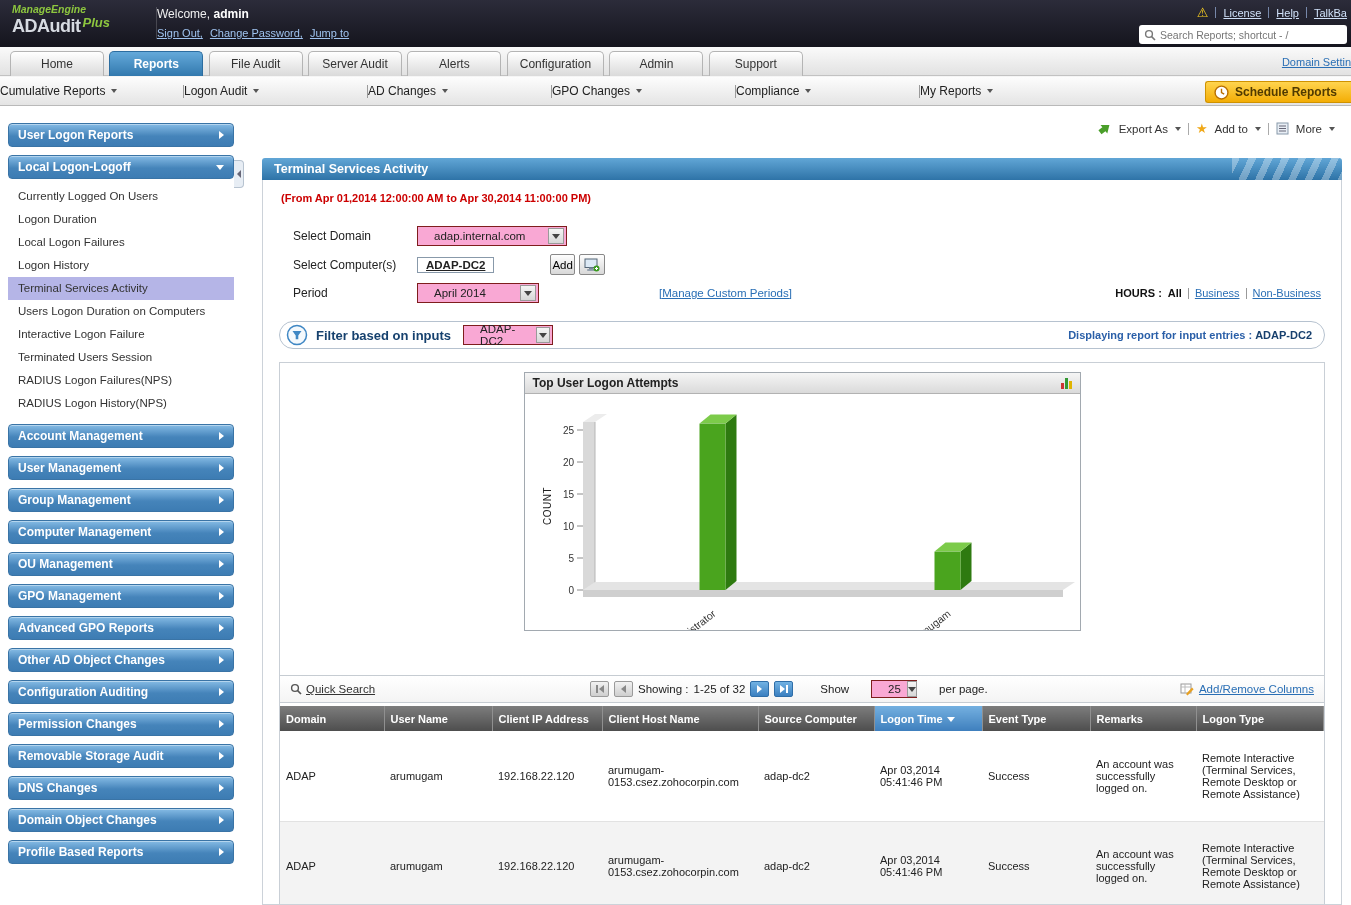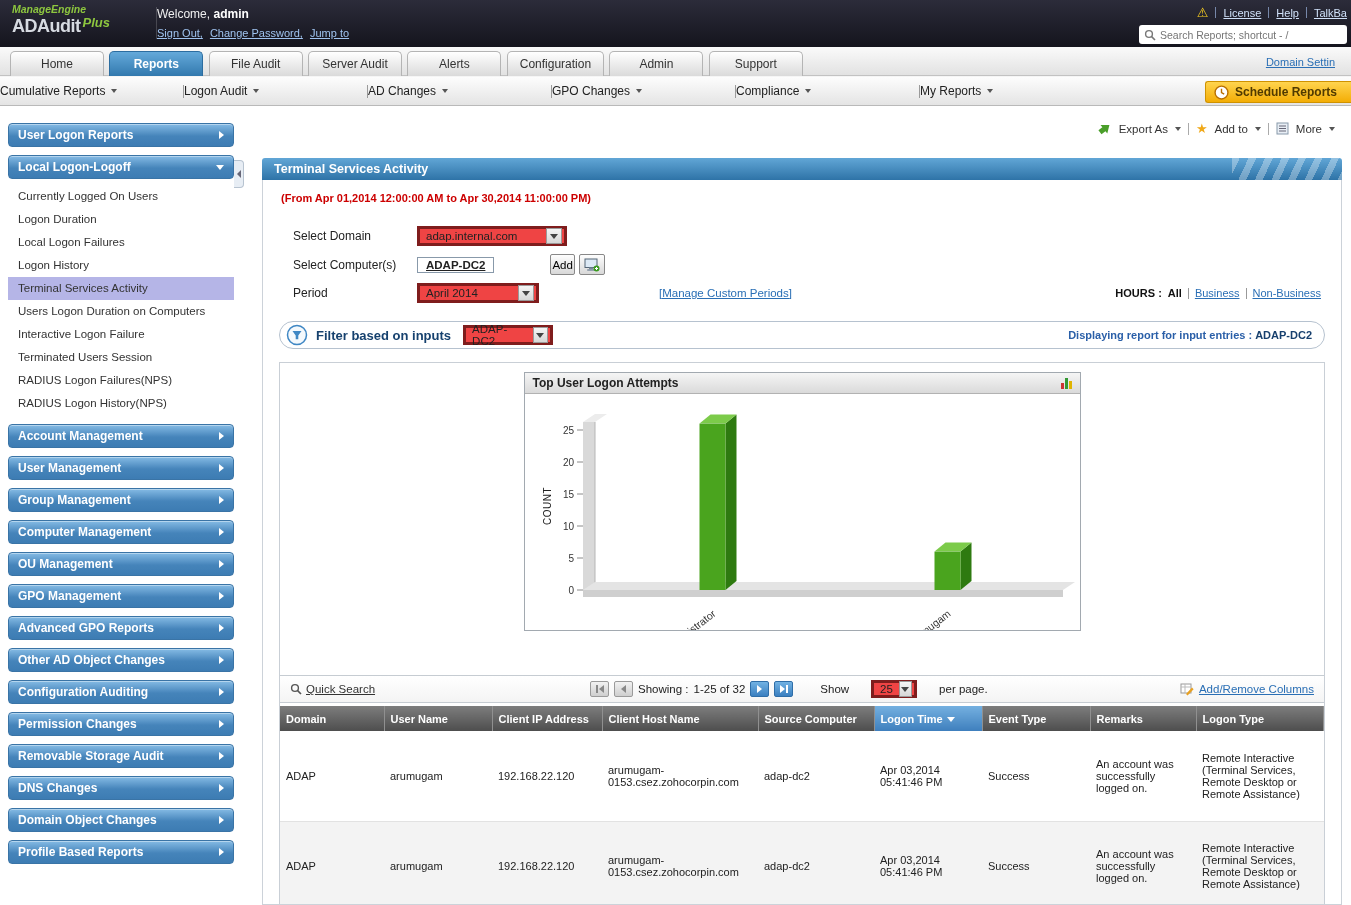--- a/index.html
+++ b/index.html
@@ -23,21 +23,21 @@
 .warn-icon{color:#ffd21e;font-size:13px;}
 .util-line a{color:#cfe0f8;text-decoration:underline;}
 .util-sep{width:1px;height:11px;background:#7788aa;display:inline-block;}
 .searchbox{margin-top:5px;margin-left:auto;width:208px;height:19px;background:#fff;border-radius:3px;display:flex;align-items:center;padding:0 5px;gap:4px;}
 .searchbox input{border:none;outline:none;flex:1;font-size:10.5px;color:#555;font-family:"Liberation Sans",sans-serif;background:transparent;}
 
 
 .tabbar{position:absolute;left:0;top:47px;width:100%;height:29px;background:linear-gradient(#fafafa,#e2e2e2);border-bottom:1px solid #c2c2c2;padding-left:10px;white-space:nowrap;}
 .tab{position:relative;display:inline-block;margin:4px 2px 0 0;height:25px;line-height:25px;min-width:94px;text-align:center;padding:0 12px;background:linear-gradient(#ffffff,#dadada);border:1px solid #b4b4b4;border-bottom:none;border-radius:5px 5px 0 0;font-size:12px;color:#333;cursor:pointer;vertical-align:bottom;}
 .tab.active{background:linear-gradient(#64a9da,#3279ae);color:#fff;font-weight:bold;border-color:#2c6da0;}
-.domain-settings{position:absolute;right:16px;top:9px;font-size:11px;color:#2a6fb5;text-decoration:underline;}
+.domain-settings{position:absolute;right:0;top:9px;font-size:11px;color:#2a6fb5;text-decoration:underline;}
 
 
 .subnav{position:absolute;left:0;top:76px;width:100%;height:30px;background:linear-gradient(#fdfdfd,#e4e4e4);border-top:1px solid #f5f5f5;border-bottom:1px solid #b9b9b9;display:flex;align-items:center;}
 .rnav-item{flex:0 0 183px;display:flex;align-items:center;justify-content:flex-start;gap:6px;font-size:12px;color:#222;cursor:pointer;}
 .rnav-sep{width:1px;height:13px;background:#9a9a9a;}
 .schedule-btn{position:absolute;right:0;top:4px;height:22px;display:flex;align-items:center;gap:6px;padding:0 14px 0 8px;background:linear-gradient(#ffd44f,#f3ad05);border:1px solid #cf9200;border-right:none;border-radius:3px 0 0 3px;font-weight:bold;font-size:12px;color:#503a00;cursor:pointer;}
 
 
 .tri-down-s{width:0;height:0;border-left:3.5px solid transparent;border-right:3.5px solid transparent;border-top:4px solid #555;}
 .tri-right{width:0;height:0;border-top:4px solid transparent;border-bottom:4px solid transparent;border-left:5px solid #fff;}
@@ -60,21 +60,21 @@
 
 
 .report-panel{position:absolute;left:262px;top:158px;width:1080px;bottom:0;}
 .panel-title{height:22px;line-height:22px;background:linear-gradient(#61a6d6,#2e73a7);border-radius:3px 3px 0 0;color:#fff;font-weight:bold;font-size:12.5px;padding-left:12px;position:relative;overflow:hidden;}
 .panel-title::after{content:"";position:absolute;right:0;top:0;width:110px;height:100%;background:repeating-linear-gradient(115deg,rgba(255,255,255,0.32) 0 7px,rgba(255,255,255,0) 7px 15px);}
 .panel-body{position:absolute;left:0;right:0;top:22px;bottom:0;background:#fff;border:1px solid #ccd2d9;border-top:none;padding:10px 16px 0 16px;overflow:hidden;}
 .period-line{color:#cc0000;font-weight:bold;font-size:11px;margin:2px 0 22px 2px;}
 .form-area{margin-left:14px;}
 .form-row{display:flex;align-items:center;margin-bottom:8px;font-size:12px;}
 .form-label{width:124px;color:#222;}
-.sel{display:inline-flex;align-items:center;justify-content:space-between;background:#ef4444;border:3px solid #7f1d1d;height:20px;padding:0 2px 0 6px;font-size:11.5px;color:#222;cursor:pointer;}
+.sel{display:inline-flex;align-items:center;justify-content:space-between;background:#f9a8d4;border:1px solid #7f1d1d;height:20px;padding:0 2px 0 16px;font-size:11.5px;color:#222;cursor:pointer;}
 .sel .sbtn{width:16px;height:16px;margin-left:6px;background:linear-gradient(#f5f5f5,#d7d7d7);border:1px solid #9a9a9a;display:flex;align-items:center;justify-content:center;}
 .w150{width:150px;}.w122{width:122px;}.w90{width:90px;}.w46{width:46px;height:18px;}
 .computer-val{font-weight:bold;text-decoration:underline;border:1px solid #8899aa;padding:1px 8px;font-size:11.5px;}
 .add-btn{margin-left:56px;height:21px;padding:0 1px;background:linear-gradient(#fefefe,#d8d8d8);border:1px solid #888;border-radius:2px;font-size:11.5px;cursor:pointer;font-family:"Liberation Sans",sans-serif;}
 .icon-btn{margin-left:4px;width:26px;height:21px;background:linear-gradient(#fefefe,#d8d8d8);border:1px solid #888;border-radius:2px;display:flex;align-items:center;justify-content:center;cursor:pointer;}
 .mcp-link{margin-left:120px;color:#2a6fb5;text-decoration:underline;font-size:11.5px;}
 .hours{margin-left:auto;display:flex;align-items:center;gap:6px;font-size:11px;padding-right:4px;}
 .hours .hbold{font-weight:bold;color:#111;}
 .hours a{color:#2a6fb5;text-decoration:underline;}
 .hsep{width:1px;height:11px;background:#999;}

